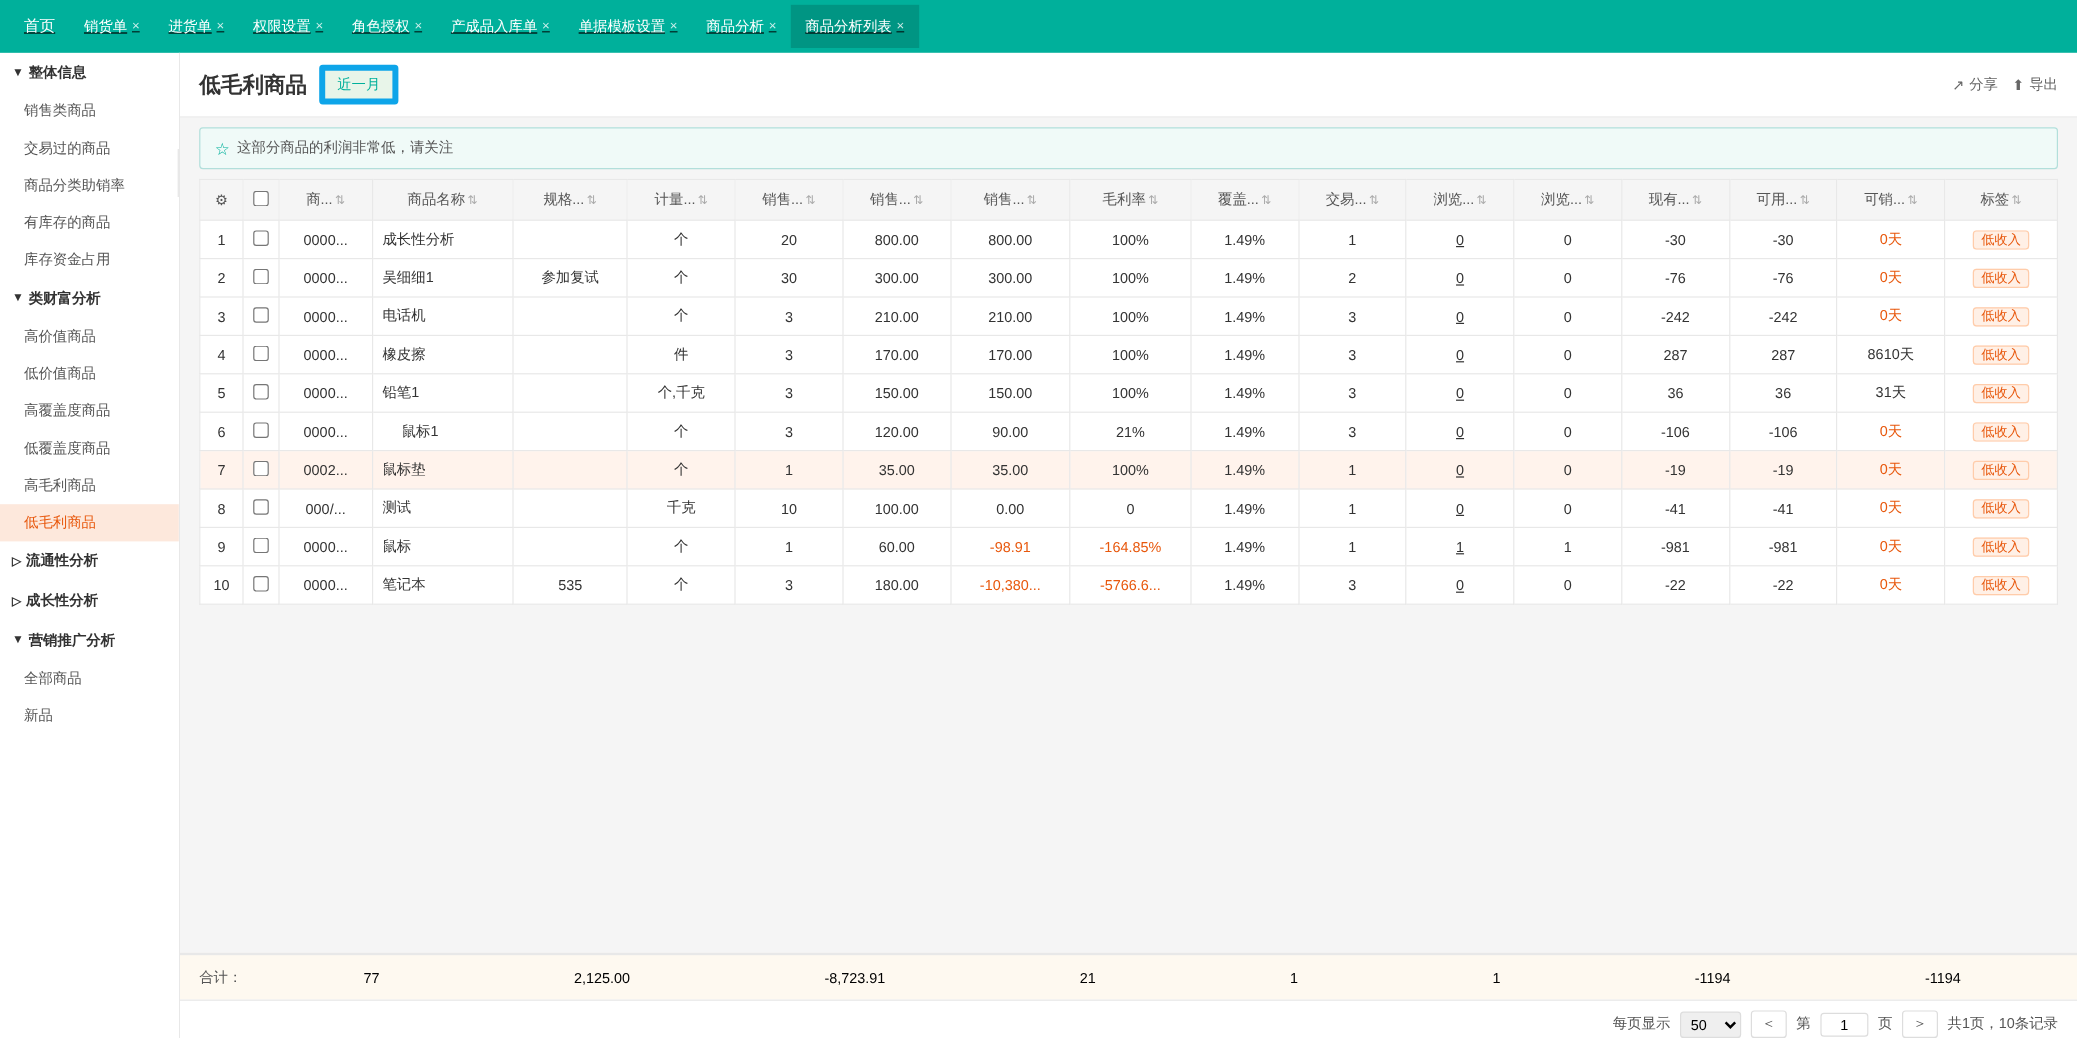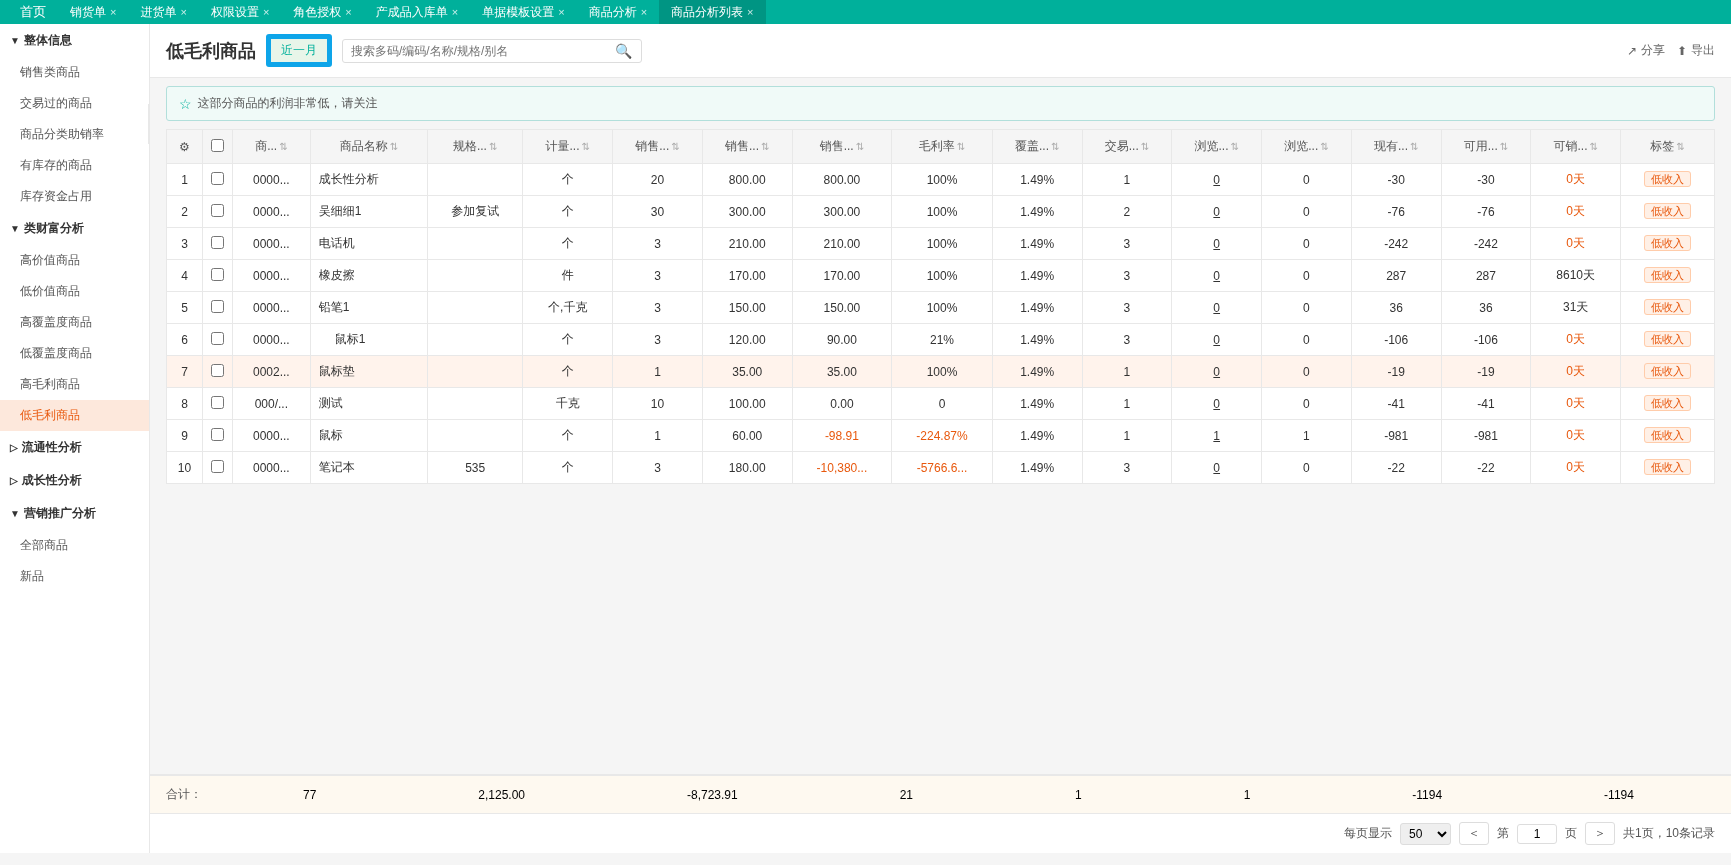--- a/index.html
+++ b/index.html
@@ -3,22 +3,23 @@
   <meta charset="utf-8">
   <style>
     * { box-sizing: border-box; margin: 0; padding: 0; font-family: 'Microsoft YaHei', Arial, sans-serif; font-size: 12px; }
     body { background: #f5f5f5; overflow-x: hidden; }
 
     
     .top-nav {
       background: #00b09b;
       display: flex;
       align-items: center;
-      height: 24px;
+      height: 44px;
       padding: 0 8px;
+      text-decoration: underline;
     }
     .top-nav .nav-item {
       color: #fff;
       padding: 0 12px;
       height: 36px;
       display: flex;
       align-items: center;
       cursor: pointer;
       white-space: nowrap;
       font-size: 13px;
@@ -328,24 +329,20 @@
     <div class="sidebar-item">新品</div>
 
     <div class="sidebar-collapse-btn">《</div>
   </aside>
 
   <main class="main-content">
 
     <div class="page-header">
       <h1 class="page-title">低毛利商品</h1>
       <button class="date-filter-btn">近一月</button>
-      <div class="search-box">
-        <input type="text" placeholder="搜索多码/编码/名称/规格/别名" style="">
-        <span class="search-icon">🔍</span>
-      </div>
       <div class="header-actions">
         <div class="action-btn">
           <span>↗</span>
           <span>分享</span>
         </div>
         <div class="action-btn">
           <span>⬆</span>
           <span>导出</span>
         </div>
       </div>
@@ -544,21 +541,21 @@
             <tr>
       <td>9</td>
       <td><input type="checkbox" style=""></td>
       <td>0000...</td>
       <td style="text-align:left;padding-left:8px;">鼠标</td>
       <td></td>
       <td>个</td>
       <td>1</td>
       <td>60.00</td>
       <td style="color:#e8580d">-98.91</td>
-      <td style="color:#e8580d">-224.87%</td>
+      <td style="color:#e8580d">-164.85%</td>
       <td>1.49%</td>
       <td>1</td>
       <td><span class="link-underline">1</span></td>
       <td>1</td>
       <td>-981</td>
       <td>-981</td>
       <td style="color:#e8580d">0天</td>
       <td><span class="tag-low-income">低收入</span></td>
     </tr>
             <tr>

